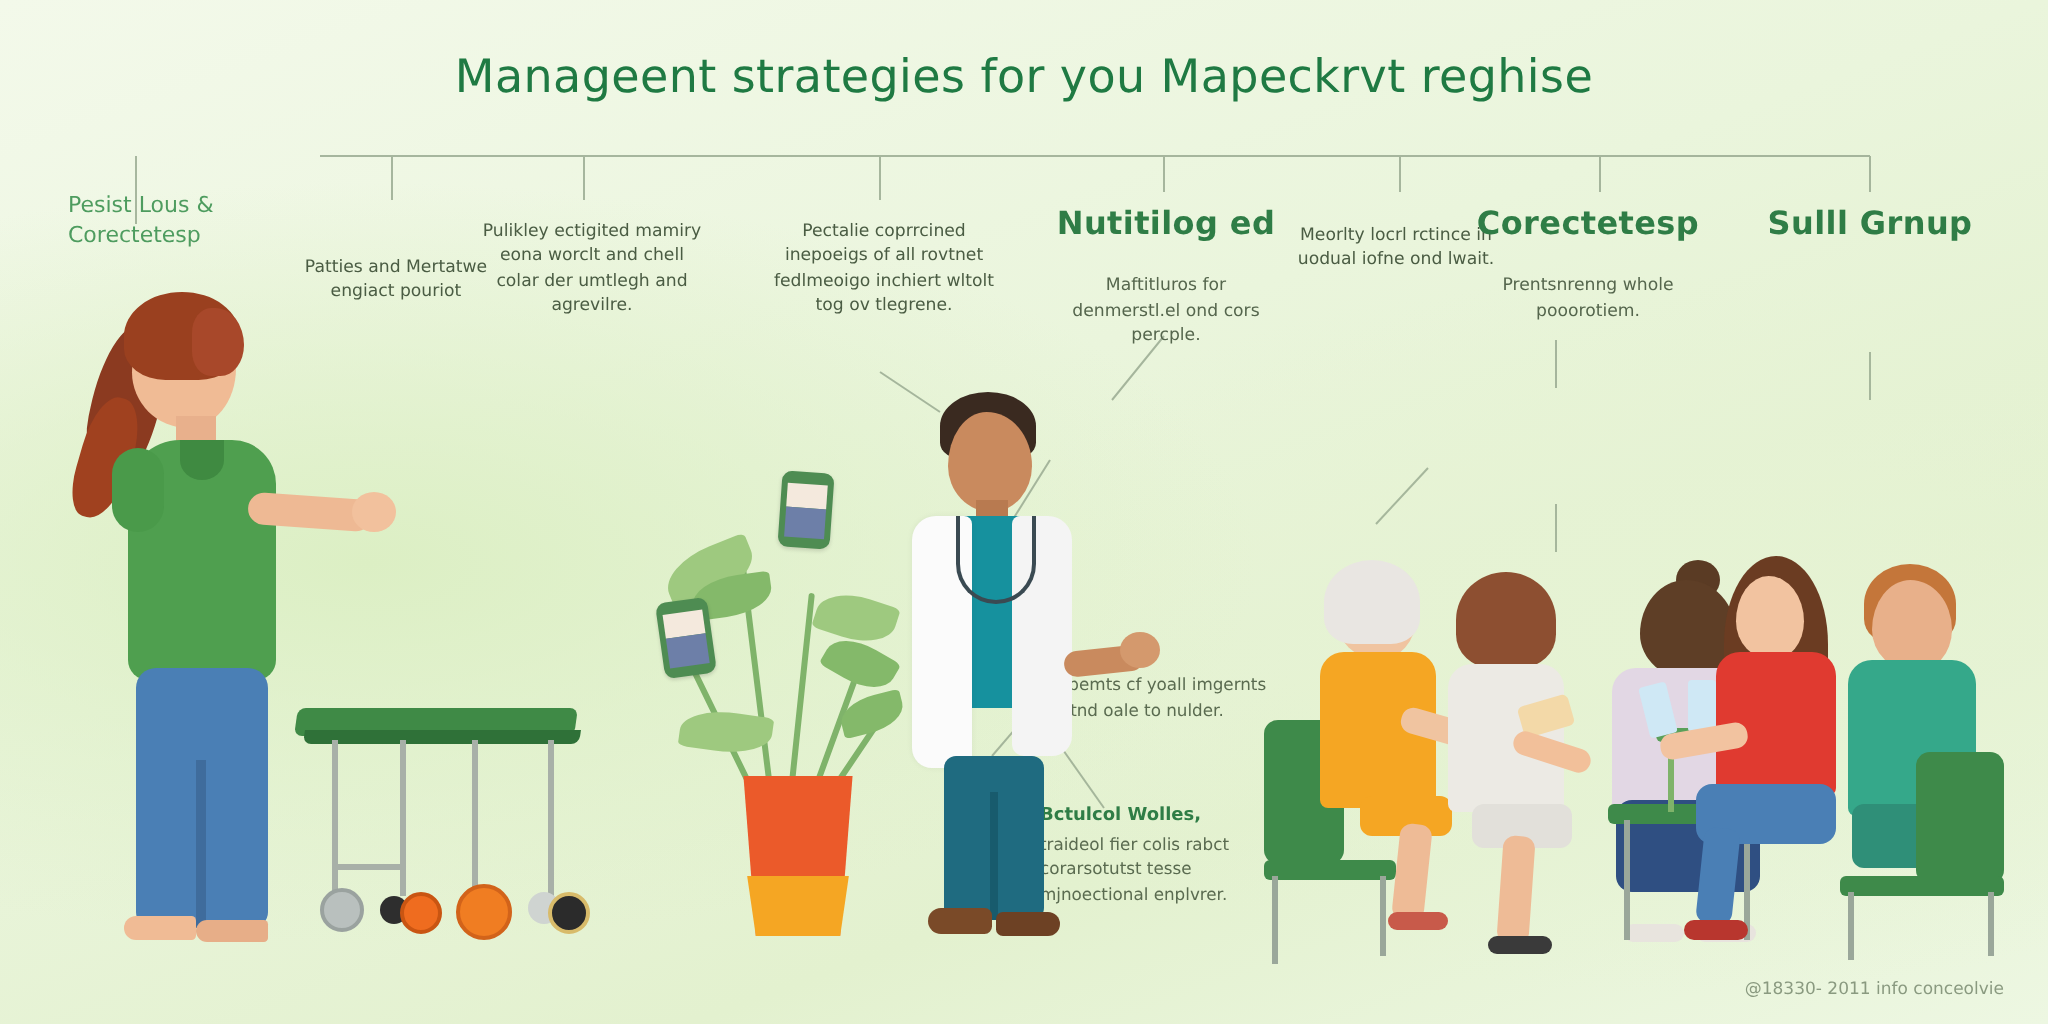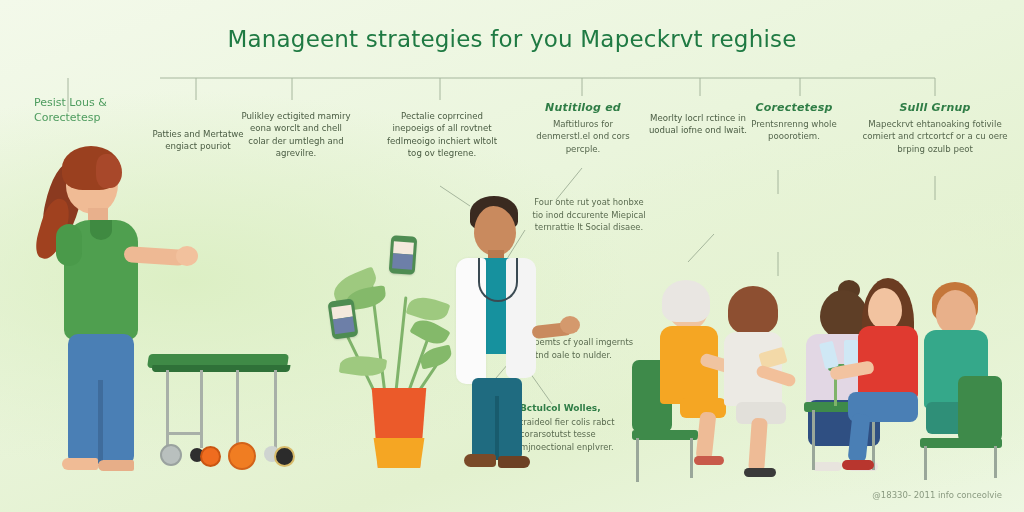--- a/index.html
+++ b/index.html
@@ -20,21 +20,21 @@
   .svg-layer{position:absolute;left:0;top:0;width:1024px;height:512px;pointer-events:none;}
 
   
   .title{
     position:absolute;left:0;top:26px;width:1024px;text-align:center;
     font-size:23px;letter-spacing:.2px;color:#1f7a43;font-weight:400;
   }
 
   
   .col{position:absolute;text-align:center;color:#4a5c43;font-size:8.6px;line-height:1.45;}
-  .col .hd{color:#2f7d46;font-weight:bold;font-size:11px;display:block;margin-bottom:2px;letter-spacing:.2px;font-style:italic;}
+  .col .hd{color:#2f7d46;font-weight:bold;font-size:16px;display:block;margin-bottom:14px;letter-spacing:.2px;}
   .col .bd{display:block;}
   .col.green-head .bd{color:#55664d;}
   .col.lefthead{text-align:left;color:#4e9c5f;font-size:11px;line-height:1.35;}
 
   
   .note{position:absolute;text-align:center;color:#5a6b50;font-size:8.4px;line-height:1.5;}
   .note .hd{display:block;color:#2f7d46;font-weight:bold;font-size:9px;}
 
   .footer{position:absolute;right:22px;bottom:12px;color:#8a9a80;font-size:8.5px;margin-top:31px;}
 
@@ -162,26 +162,22 @@
     <span class="bd">Meorlty locrl rctince in uodual iofne ond lwait.</span>
   </div>
 
   <div class="col green-head" style="left:738px;top:100px;width:112px;">
     <span class="hd">Corectetesp</span>
     <span class="bd">Prentsnrenng whole pooorotiem.</span>
   </div>
 
   <div class="col green-head" style="left:860px;top:100px;width:150px;">
     <span class="hd">Sulll Grnup</span>
-    <span class="bd">Mapeckrvt ehtanoaking fotivile comiert and crtcortcf or a cu oere brping ozulb peot</span>
-  </div>
-
-  <div class="note" style="left:528px;top:196px;width:122px;">
-    <span>Four onte rut yoat honbxe tio inod dccurente Miepical ternrattie It Social disaee.</span>
-  </div>
+  </div>
+
 
 
   <div class="note" style="left:524px;top:336px;width:110px;text-align:left;">
     <span>Acpemts cf yoall imgernts to tnd oale to nulder.</span>
   </div>
 
   <div class="note" style="left:520px;top:402px;width:116px;text-align:left;">
     <span class="hd">Bctulcol Wolles,</span>
     <span>traideol fier colis rabct corarsotutst tesse mjnoectional enplvrer.</span>
   </div>

